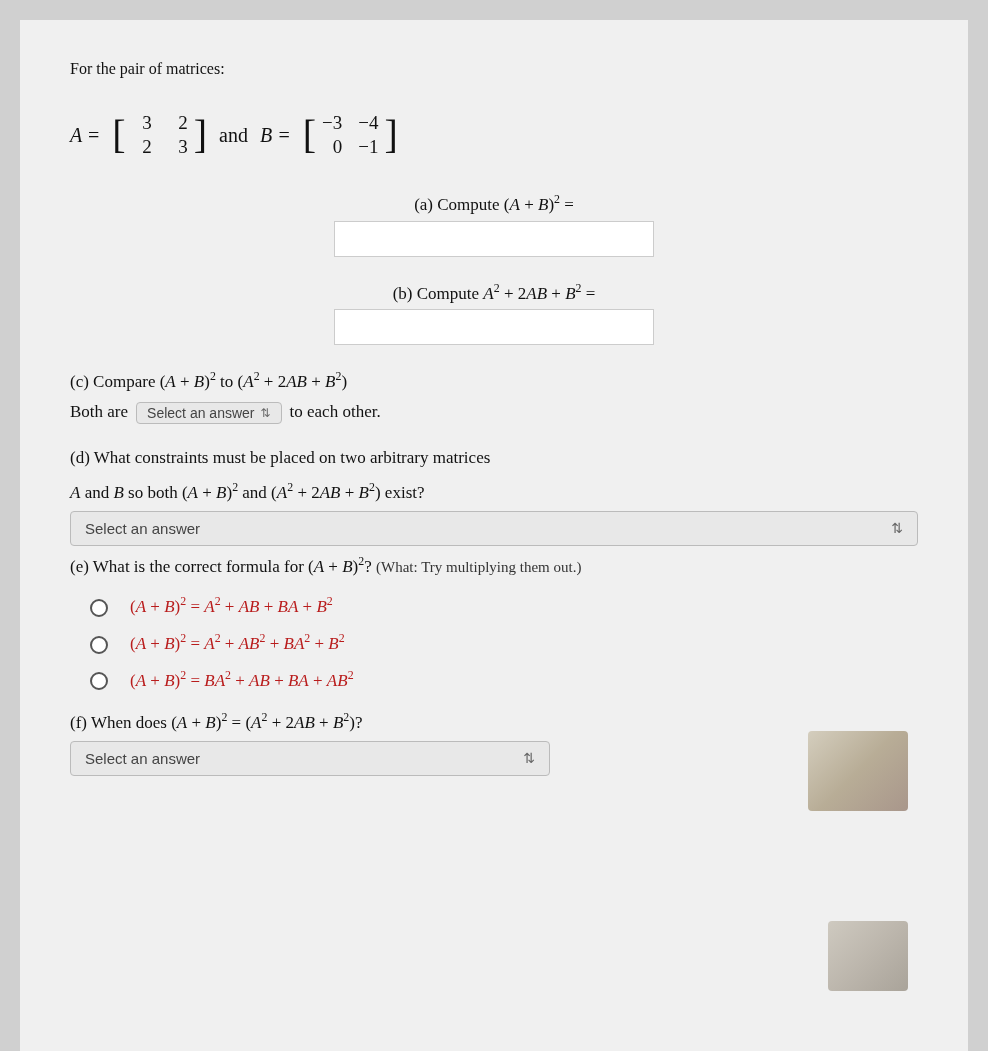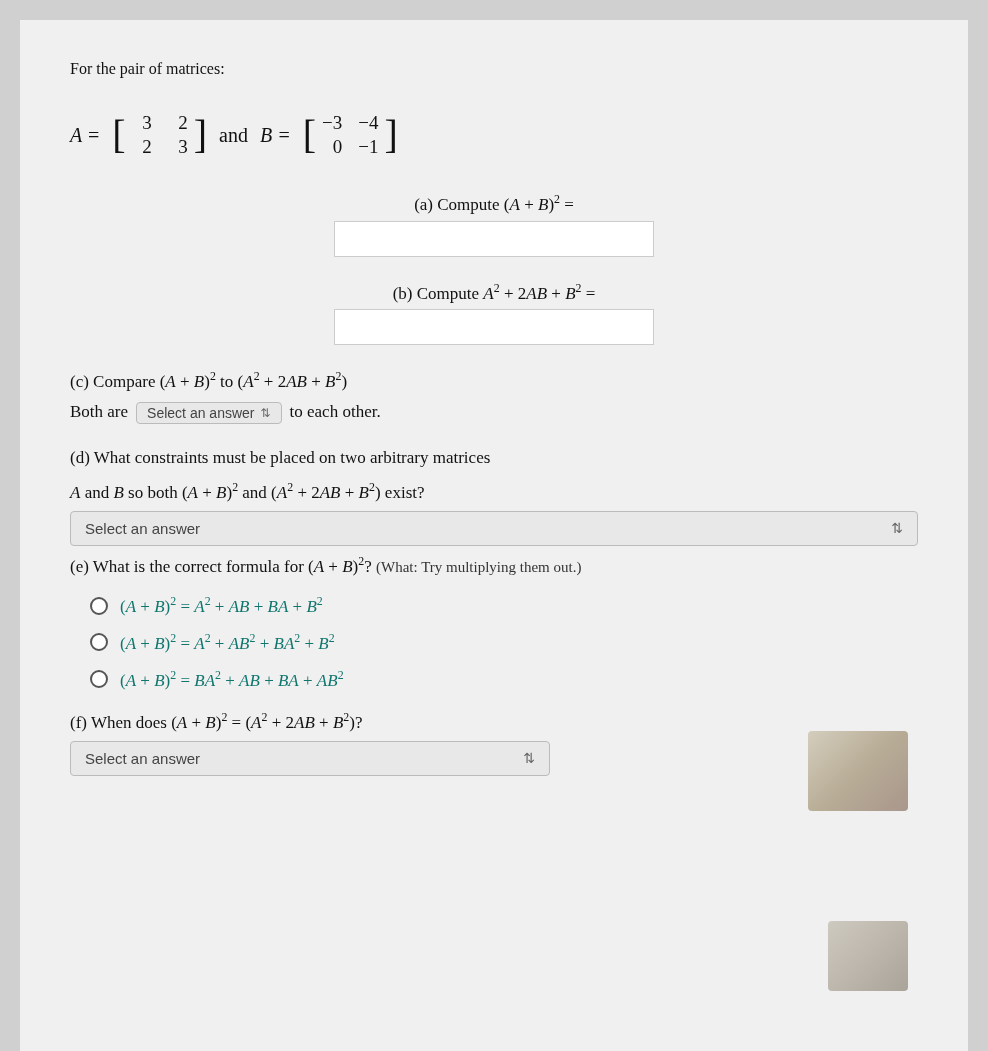--- a/index.html
+++ b/index.html
@@ -124,25 +124,25 @@
       margin-top: 8px;
     }
 
     .select-answer-dropdown .chevron {
       font-size: 14px;
       color: #666;
     }
 
     .radio-option {
       display: flex;
-      align-items: center;
-      gap: 12px;
+      align-items: flex-end;
+      gap: 22px;
       margin-bottom: 14px;
       font-size: 17px;
-      color: #0f766e;
+      color: #b91c1c;
     }
 
     .radio-circle {
       width: 18px;
       height: 18px;
       border-radius: 50%;
       border: 2px solid #555;
       flex-shrink: 0;
       background: white;
     }

